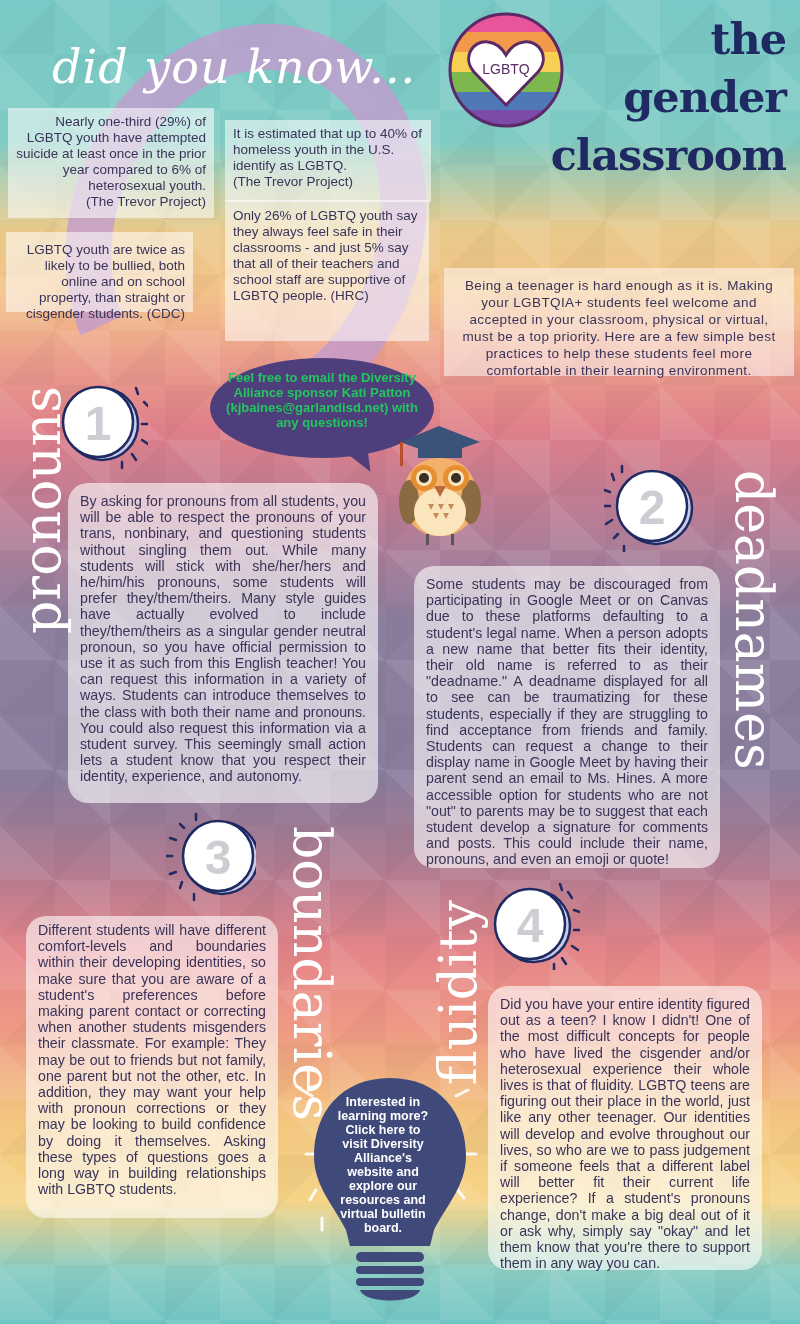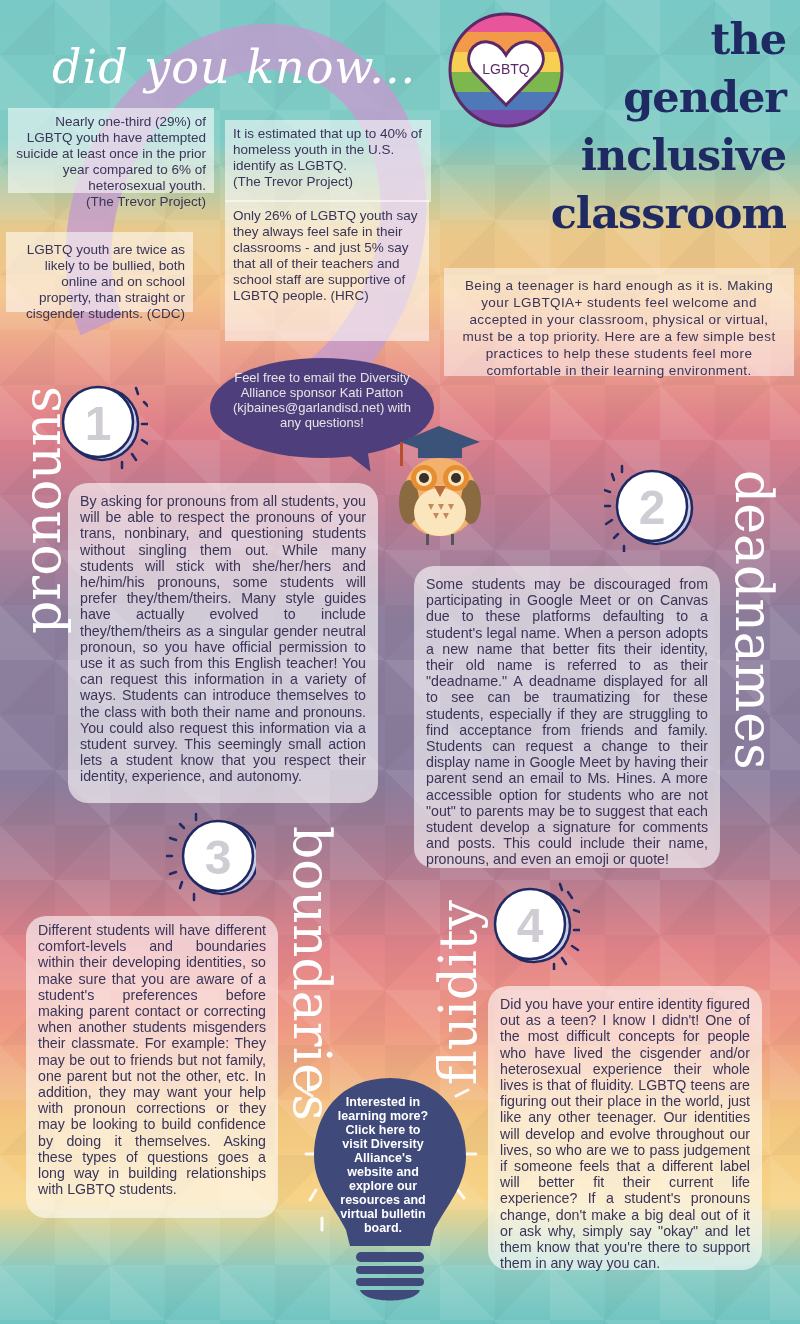--- a/index.html
+++ b/index.html
@@ -42,21 +42,21 @@
     font-family:"DejaVu Serif", serif; font-weight:bold; font-size:43px; line-height:58px; letter-spacing:-1px;
   }
   .badge { position:absolute; left:446px; top:10px; width:120px; height:120px; }
   .intro {
     position:absolute; left:444px; top:268px; width:350px; height:108px;
     background:rgba(255,255,255,0.5); color:#3a3458; text-align:center;
     font-size:13.5px; line-height:17px; padding:9px 8px; box-sizing:border-box; letter-spacing:0.4px;
   }
   .bubble {
     position:absolute; left:210px; top:358px; width:224px; height:100px;
-    background:#4e3f7c; border-radius:50%; color:#e5e5e5; font-weight:normal;
+    background:#4e3f7c; border-radius:50%; color:#22c55e; font-weight:bold;
     font-size:13px; line-height:15px; text-align:center; padding:12px 14px; box-sizing:border-box;
   }
   .bubble-tail {
     position:absolute; left:348px; top:440px; width:0; height:0;
     border-left:14px solid transparent; border-right:14px solid transparent;
     border-top:34px solid #4e3f7c; transform:rotate(-30deg);
   }
   .vert {
     position:absolute; color:#fff; font-family:"DejaVu Serif", serif; font-size:52px;
     writing-mode:vertical-rl; white-space:nowrap; line-height:1;
@@ -74,21 +74,21 @@
 </style>
 </head>
 <body>
 
 <div class="canvas">
   <div class="pattern"></div>
   <div class="big-ring"></div>
 
   <div class="dyk">did you know...</div>
 
-  <div class="fact right" style="left:8px;top:108px;width:206px;height:85px;">
+  <div class="fact right" style="left:8px;top:108px;width:206px;height:110px;">
     <span>Nearly one-third (29%) of LGBTQ youth have attempted suicide at least once in the prior year compared to 6% of heterosexual youth.</span><br>
     <span>(The Trevor Project)</span>
   </div>
   <div class="fact" style="left:225px;top:108px;width:206px;height:82px;margin-top:12px;">
     <span>It is estimated that up to 40% of homeless youth in the U.S. identify as LGBTQ.</span><br>
     <span>(The Trevor Project)</span>
   </div>
   <div class="fact right" style="left:6px;top:232px;width:187px;height:80px;padding-top:10px;">
     <span>LGBTQ youth are twice as likely to be bullied, both online and on school property, than straight or cisgender students. (CDC)</span>
   </div>
@@ -111,21 +111,20 @@
       <rect x="0" y="100" width="120" height="20" fill="#7c4aa8"></rect>
     </g>
     <circle cx="60" cy="60" r="56" fill="none" stroke="#5b2a66" stroke-width="3"></circle>
     <path d="M60 95 L28 62 C16 48 26 30 42 32 C52 33 57 40 60 45 C63 40 68 33 78 32 C94 30 104 48 92 62 Z" fill="#fff" stroke="#5b2a66" stroke-width="3"></path>
     <text x="60" y="64" text-anchor="middle" font-family="Liberation Sans, sans-serif" font-size="14" fill="#5b2a66">LGBTQ</text>
   </svg>
 
   <div class="title">
     <div>the</div>
     <div>gender</div>
-    <div>inclusive</div>
     <div>classroom</div>
   </div>
 
   <div class="intro">Being a teenager is hard enough as it is. Making your LGBTQIA+ students feel welcome and accepted in your classroom, physical or virtual, must be a top priority. Here are a few simple best practices to help these students feel more comfortable in their learning environment.</div>
 
   <div class="bubble-tail"></div>
   <div class="bubble">Feel free to email the Diversity Alliance sponsor Kati Patton (kjbaines@garlandisd.net) with any questions!</div>
 
   <svg style="position:absolute;left:396px;top:420px;" width="86" height="125" viewBox="0 0 86 125">
     <polygon points="4,22 43,6 84,22 43,36" fill="#3b5279"></polygon>

